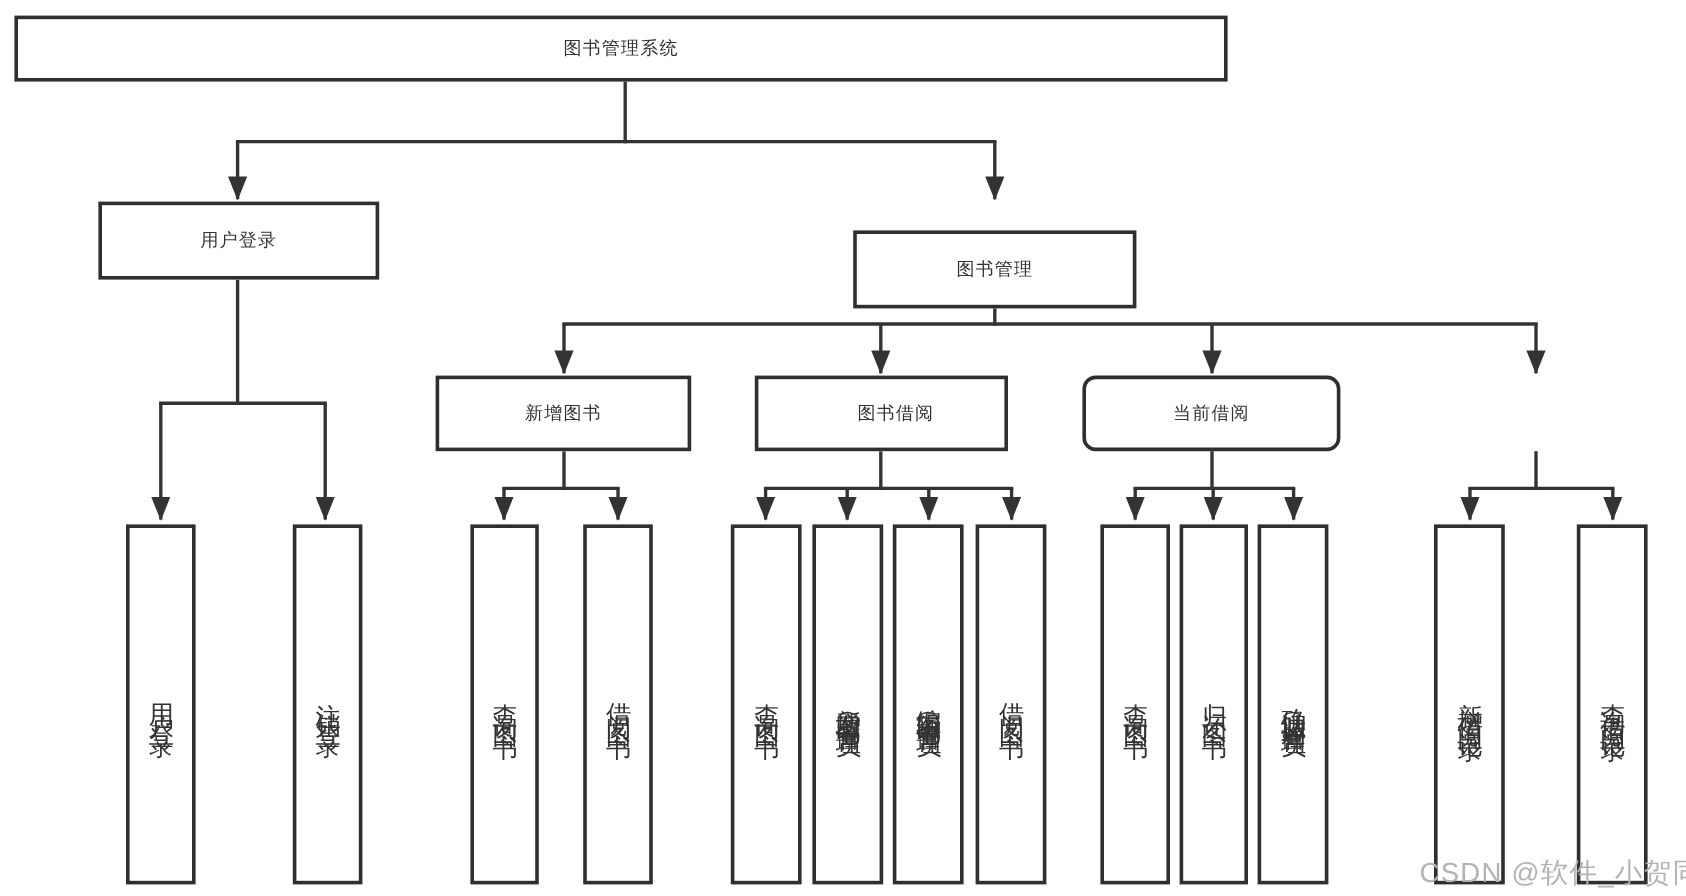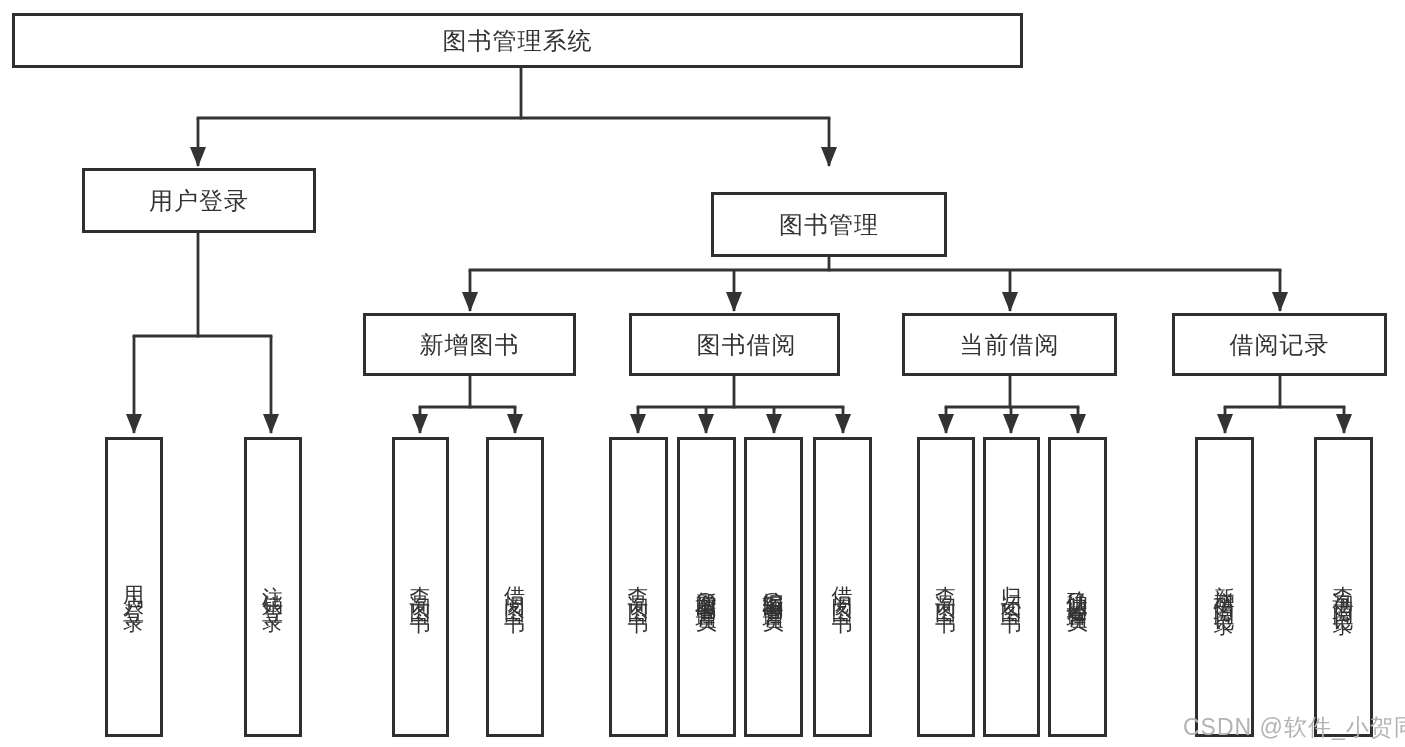--- a/index.html
+++ b/index.html
@@ -28,21 +28,21 @@
     box-sizing: border-box;
     border: 3px solid #2f2f2f;
     background: #ffffff;
     color: #333333;
     display: flex;
     align-items: center;
     justify-content: center;
     text-align: center;
   }
   .hbox {
-    font-size: 24px;
+    font-size: 15px;
     letter-spacing: 1px;
   }
   .vbox {
     top: 437px;
     height: 300px;
     writing-mode: vertical-rl;
     text-orientation: mixed;
     font-size: 21px;
     letter-spacing: 9px;
     line-height: 1;
@@ -113,22 +113,21 @@
     </g>
   </svg>
 
   <div class="node hbox" style="left:12px; top:13px; width:1011px; height:55px;">图书管理系统</div>
 
   <div class="node hbox" style="left:82px; top:168px; width:234px; height:65px;">用户登录</div>
   <div class="node hbox" style="left:711px; top:168px; width:236px; height:65px;margin-top:24px;">图书管理</div>
 
   <div class="node hbox" style="left:363px; top:313px; width:213px; height:63px;">新增图书</div>
   <div class="node hbox" style="left:629px; top:313px; width:211px; height:63px;padding-left:24px;">图书借阅</div>
-  <div class="node hbox" style="left:902px; top:313px; width:215px; height:63px;">当前借阅</div>
-  <div class="node hbox" style="left:1172px; top:313px; width:215px; height:63px;">借阅记录</div>
+  <div class="node hbox" style="left:902px; top:313px; width:215px; height:63px;border-radius:11px;">当前借阅</div>
 
   <div class="node vbox" style="left:105px; width:58px;">用户登录</div>
   <div class="node vbox" style="left:244px; width:58px;">注销登录</div>
 
   <div class="node vbox" style="left:392px; width:57px;">查询图书</div>
   <div class="node vbox" style="left:486px; width:58px;">借阅图书</div>
 
   <div class="node vbox" style="left:609px; width:59px;">查询图书</div>
   <div class="node vbox" style="left:677px; width:59px; letter-spacing:3px;">新增图书（管理员）</div>
   <div class="node vbox" style="left:744px; width:59px; letter-spacing:3px;">编辑图书（管理员）</div>

